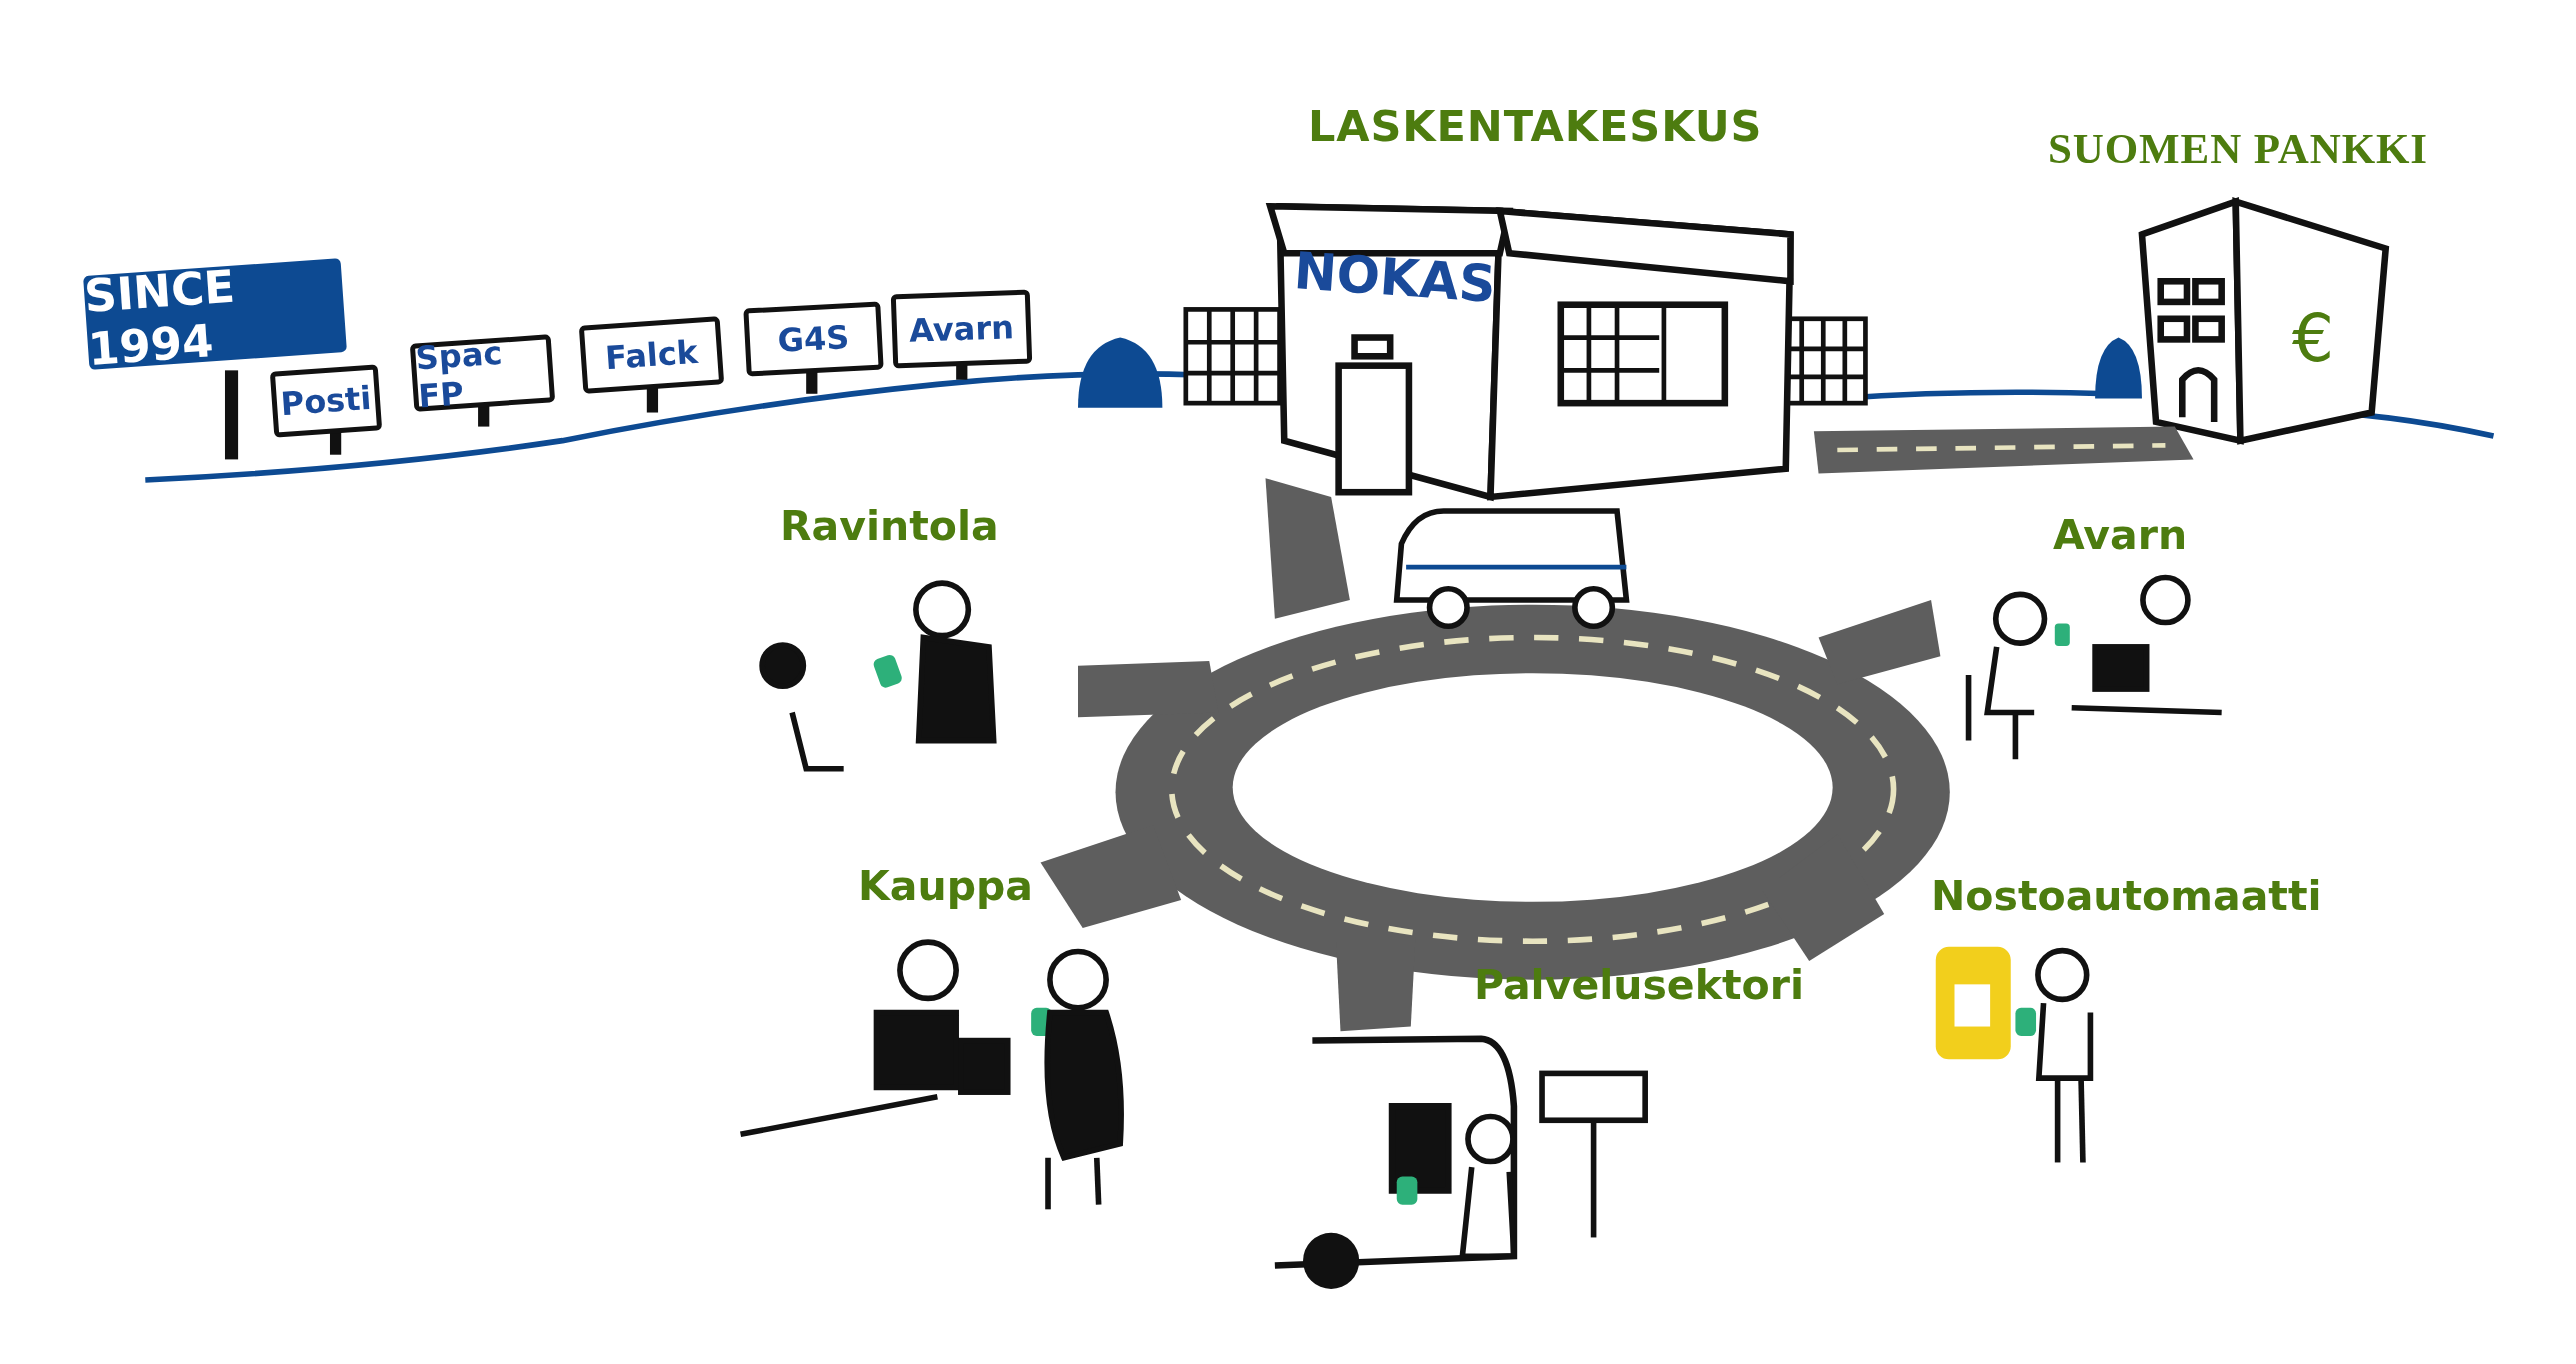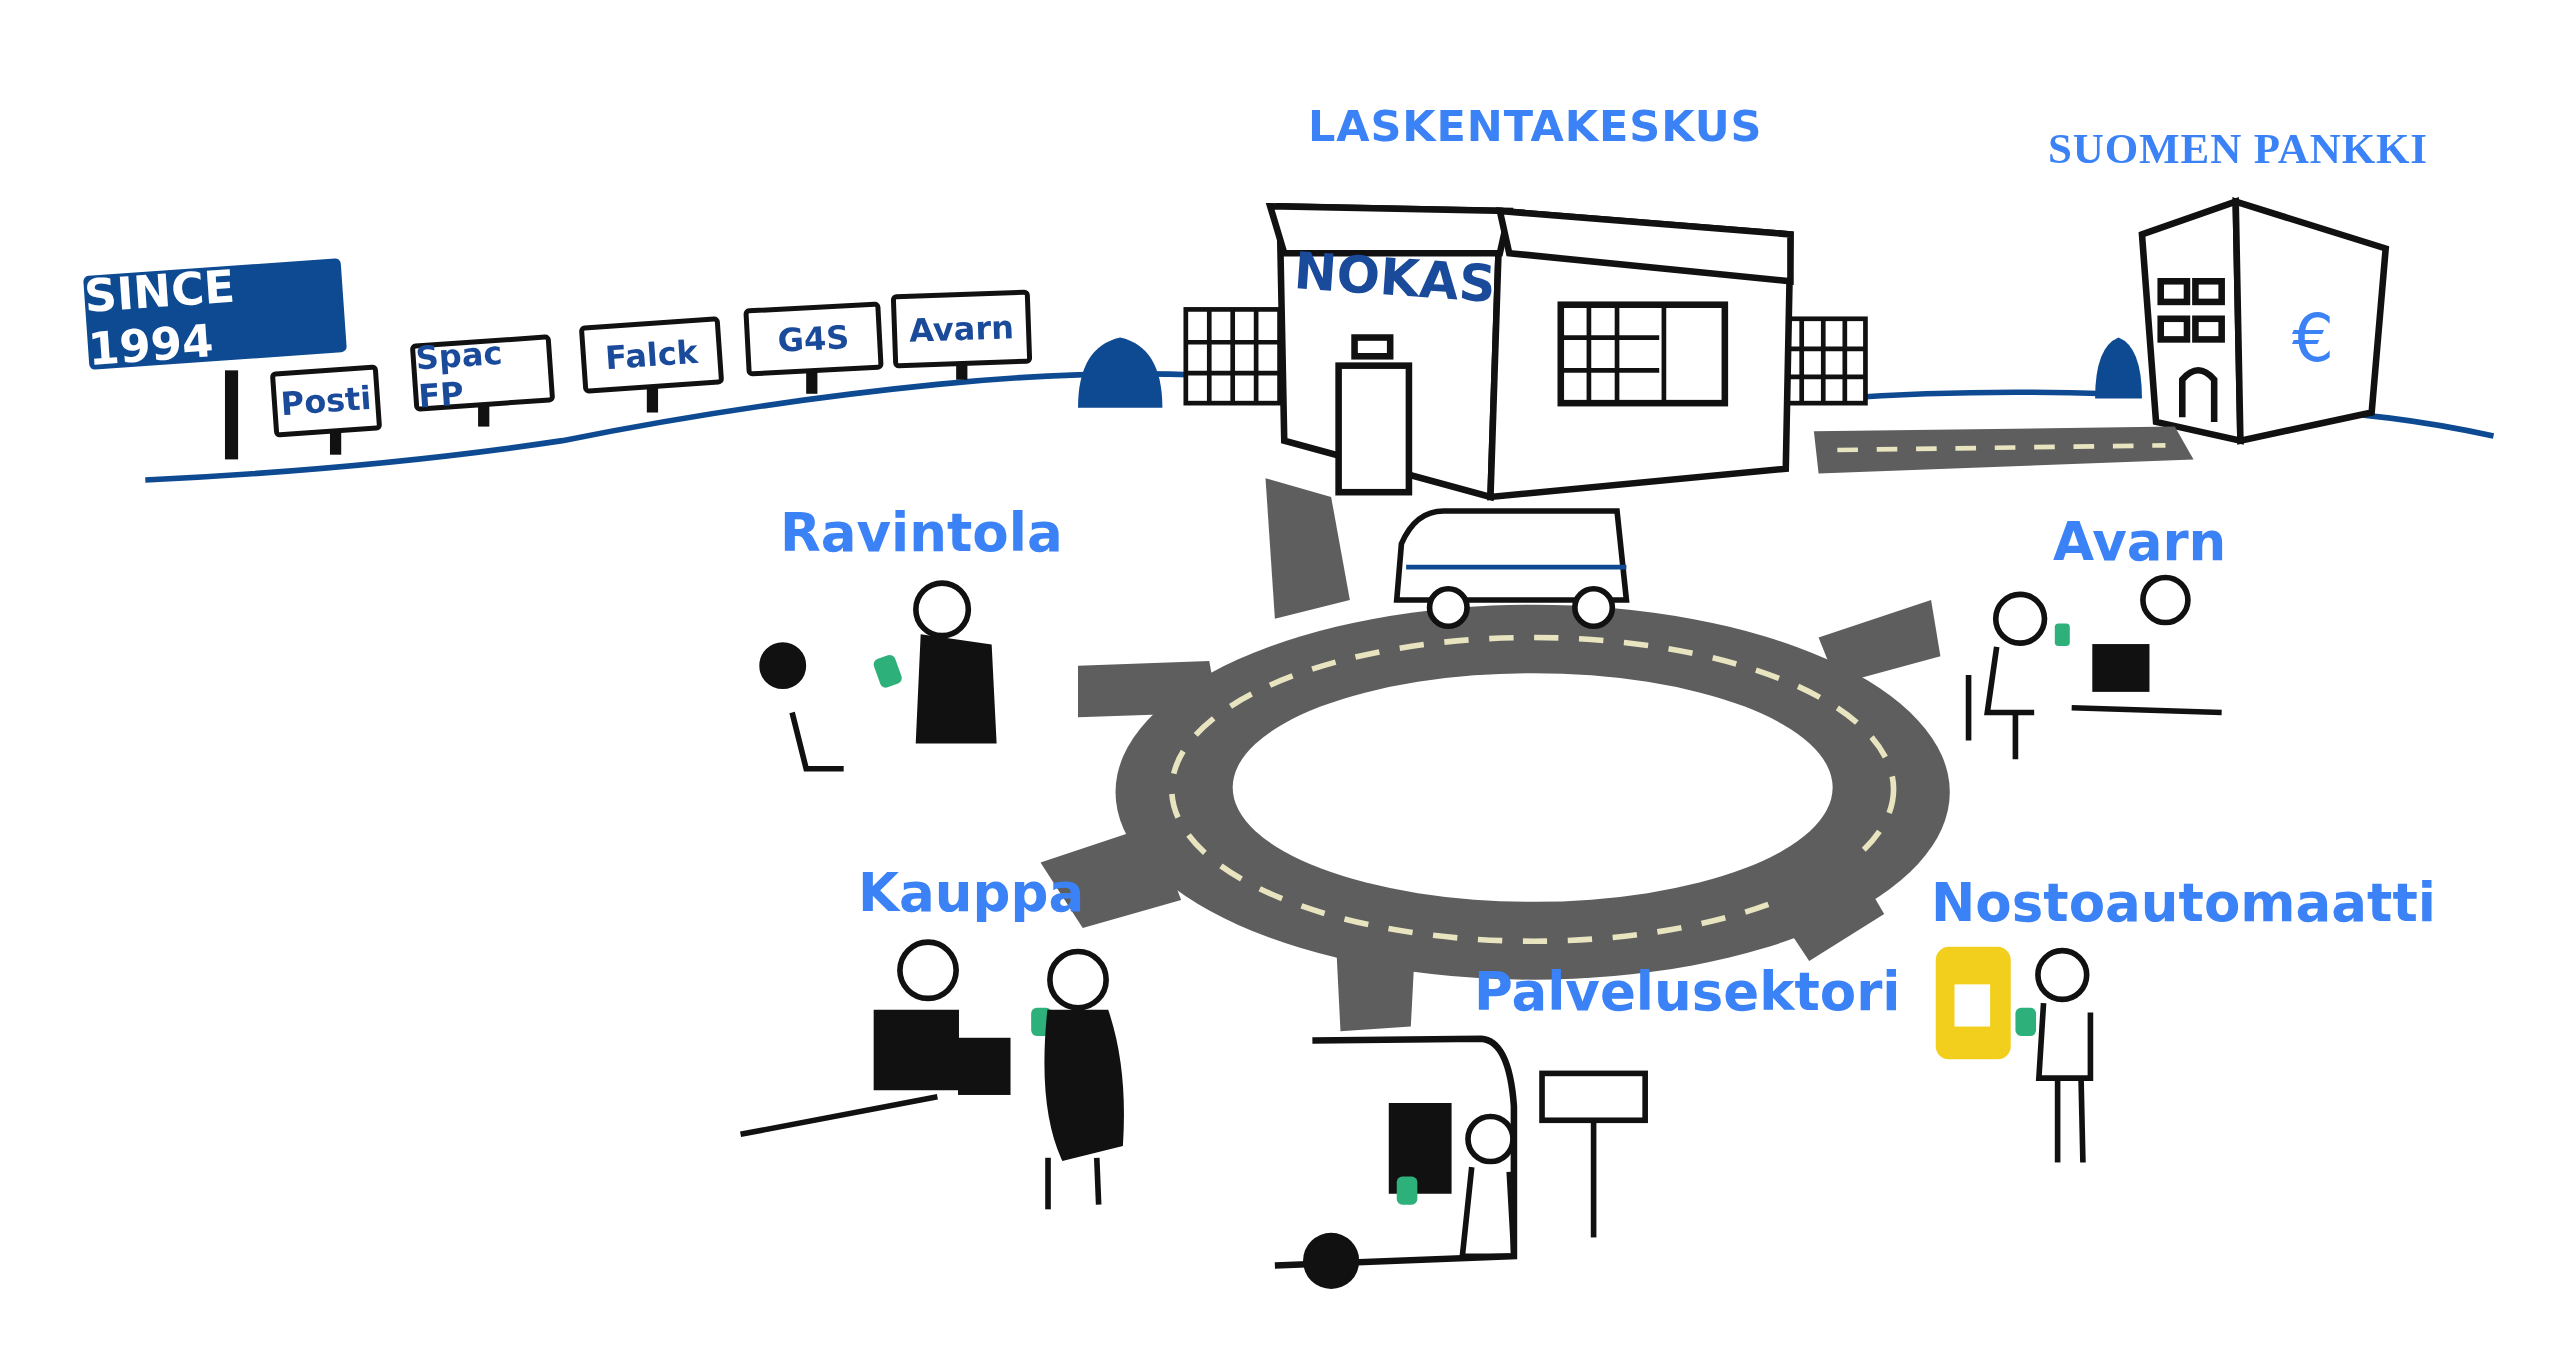--- a/index.html
+++ b/index.html
@@ -1,19 +1,19 @@
 <!DOCTYPE html>
 <html style="font-size:15px"><head>
 <meta charset="utf-8">
 <style>
   html,body{margin:0;padding:0;background:#fff;}
   body{width:2576px;height:1365px;position:relative;overflow:hidden;font-family:"DejaVu Sans",sans-serif;}
-  .lbl{position:absolute;font-family:"DejaVu Sans",sans-serif;font-weight:bold;color:#3b82f6;white-space:nowrap;}
+  .lbl{position:absolute;font-family:"DejaVu Sans",sans-serif;font-weight:bold;color:#4d7c0f;white-space:nowrap;}
   .big{font-size:43px;letter-spacing:0.9px;}
-  .mid{font-size:53px;}
+  .mid{font-size:41px;}
   svg{position:absolute;left:0;top:0;}
   .sign{position:absolute;background:#fff;border:5.6px solid #111;border-radius:5.6px;color:#1a4a9a;font-size:32px;font-weight:bold;display:flex;align-items:center;justify-content:center;}
   .since{position:absolute;background:#0d4a92;color:#fff;font-weight:bold;font-size:45px;display:flex;align-items:center;justify-content:center;border-radius:5.6px;transform:rotate(-4deg);}
   .nokas{position:absolute;color:#1a4a9a;font-weight:bold;font-size:51px;transform:rotate(4deg);}
 </style>
 </head>
 <body>
 
 <svg width="2576" height="1365" viewBox="0 0 2748 1456">
 

